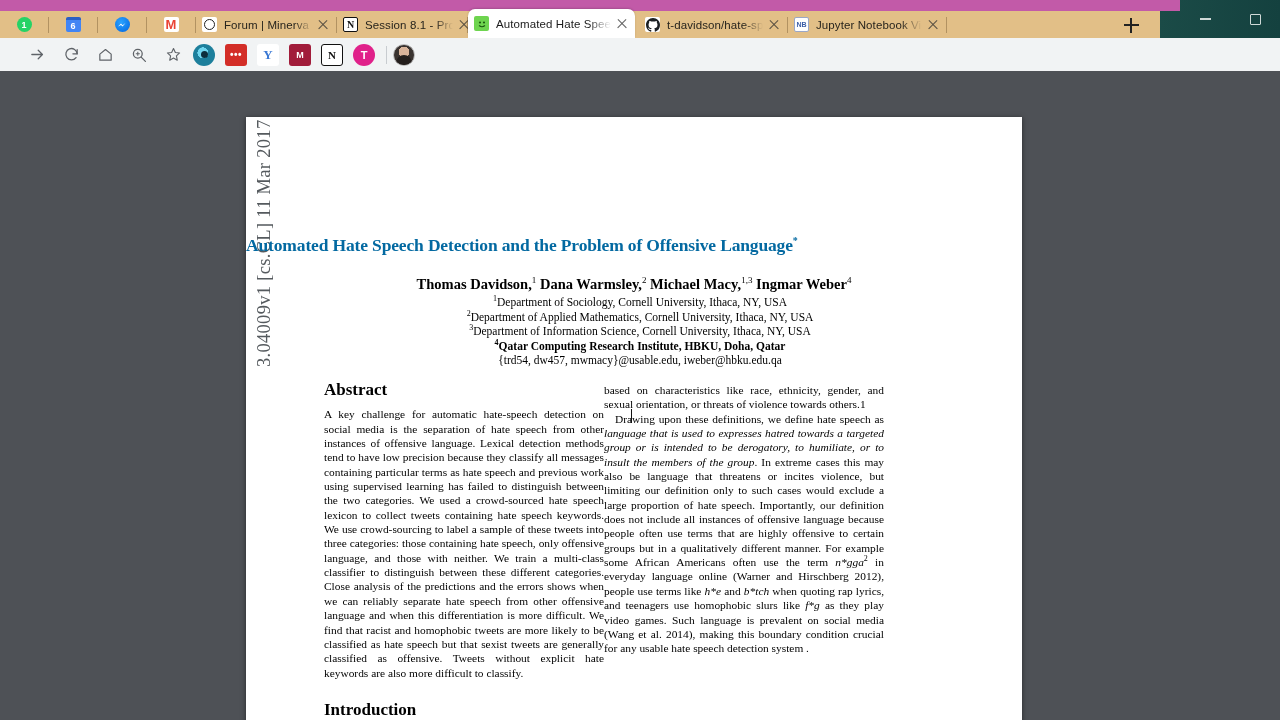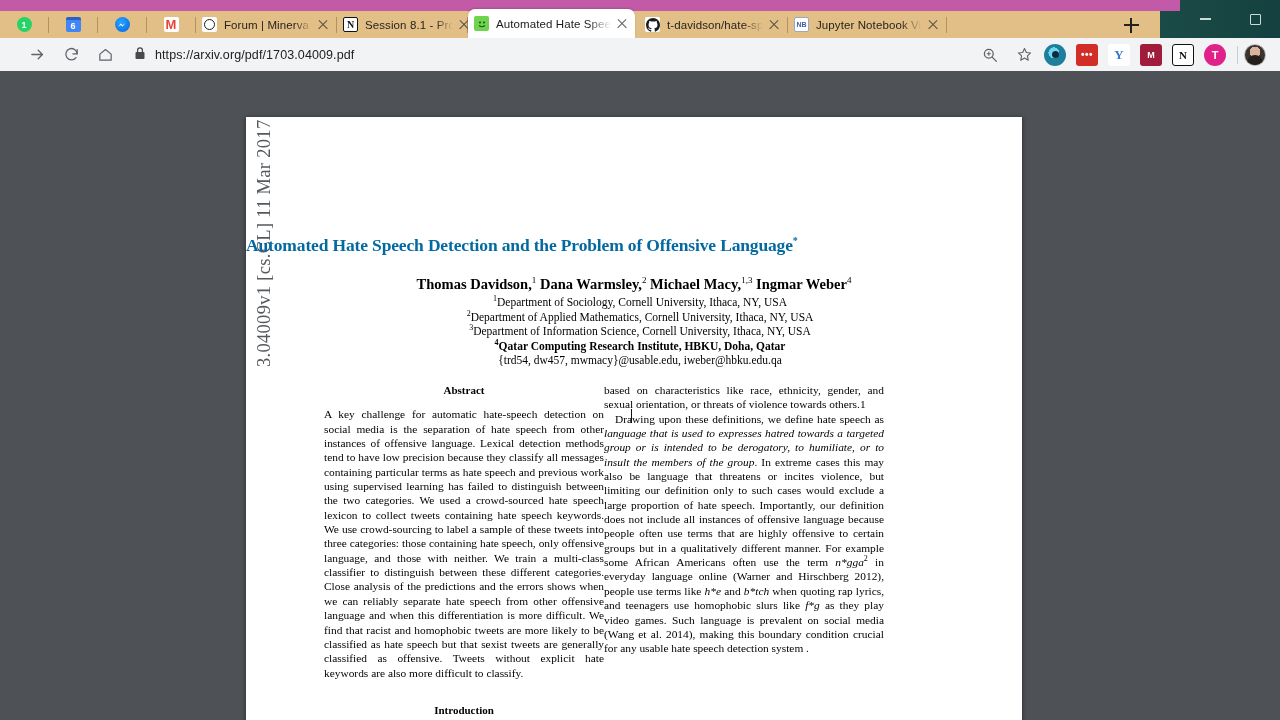--- a/index.html
+++ b/index.html
@@ -182,21 +182,21 @@
 
   .col{
     position:absolute; top:266px; width:280px;
     font-family:"Liberation Serif", serif;
     font-size:11.4px; line-height:14.35px;
     color:#000; text-align:justify;
   }
   .col-left{ left:78px; }
   .col-right{ left:358px; }
   .sec-head{
-    text-align:center; font-weight:bold; font-size:11px;
+    text-align:left; font-weight:bold; font-size:17px;
     margin-bottom:10px;
   }
   .sec-head.intro{ margin-top:23px; margin-bottom:8px; }
   .para{ text-indent:11px; }
   .para.noind{ text-indent:0; }
   .col-right .para{ margin-bottom:0; }
   .ital{ font-style:italic; }
   sup{ vertical-align:super; line-height:0; font-size:8px; }
 
   .caret{
@@ -316,29 +316,20 @@
       <path d="M20 11a8 8 0 1 0-1.6 5.4" stroke="#5f6368" stroke-width="1.8" fill="none" stroke-linecap="round"></path>
       <path d="M20 5v6h-6" stroke="#5f6368" stroke-width="1.8" fill="none" stroke-linecap="round" stroke-linejoin="round"></path>
     </svg>
   </span>
   <span class="tb-icon">
     <svg width="17" height="17" viewBox="0 0 24 24">
       <path d="M4 11.5 12 5l8 6.5V20h-16z" stroke="#5f6368" stroke-width="1.7" fill="none" stroke-linejoin="round"></path>
     </svg>
   </span>
 
-  <div class="omnibox">
-    <span class="lock">
-      <svg width="12" height="14" viewBox="0 0 12 14">
-        <rect x="1.5" y="6" width="9" height="7" rx="1" fill="#4a4a4a"></rect>
-        <path d="M3.6 6V4.2a2.4 2.4 0 0 1 4.8 0V6" stroke="#4a4a4a" stroke-width="1.3" fill="none"></path>
-      </svg>
-    </span>
-    <span class="url">https://arxiv.org/pdf/1703.04009.pdf</span>
-  </div>
 
   <div class="ext-row">
     <span class="tb-icon">
       <svg width="16" height="16" viewBox="0 0 20 20">
         <circle cx="8.5" cy="8.5" r="5.5" stroke="#5f6368" stroke-width="1.6" fill="none"></circle>
         <path d="M12.7 12.7 18 18" stroke="#5f6368" stroke-width="1.6" stroke-linecap="round"></path>
         <path d="M6 8.5h5M8.5 6v5" stroke="#5f6368" stroke-width="1.3"></path>
       </svg>
     </span>
     <span class="tb-icon">

